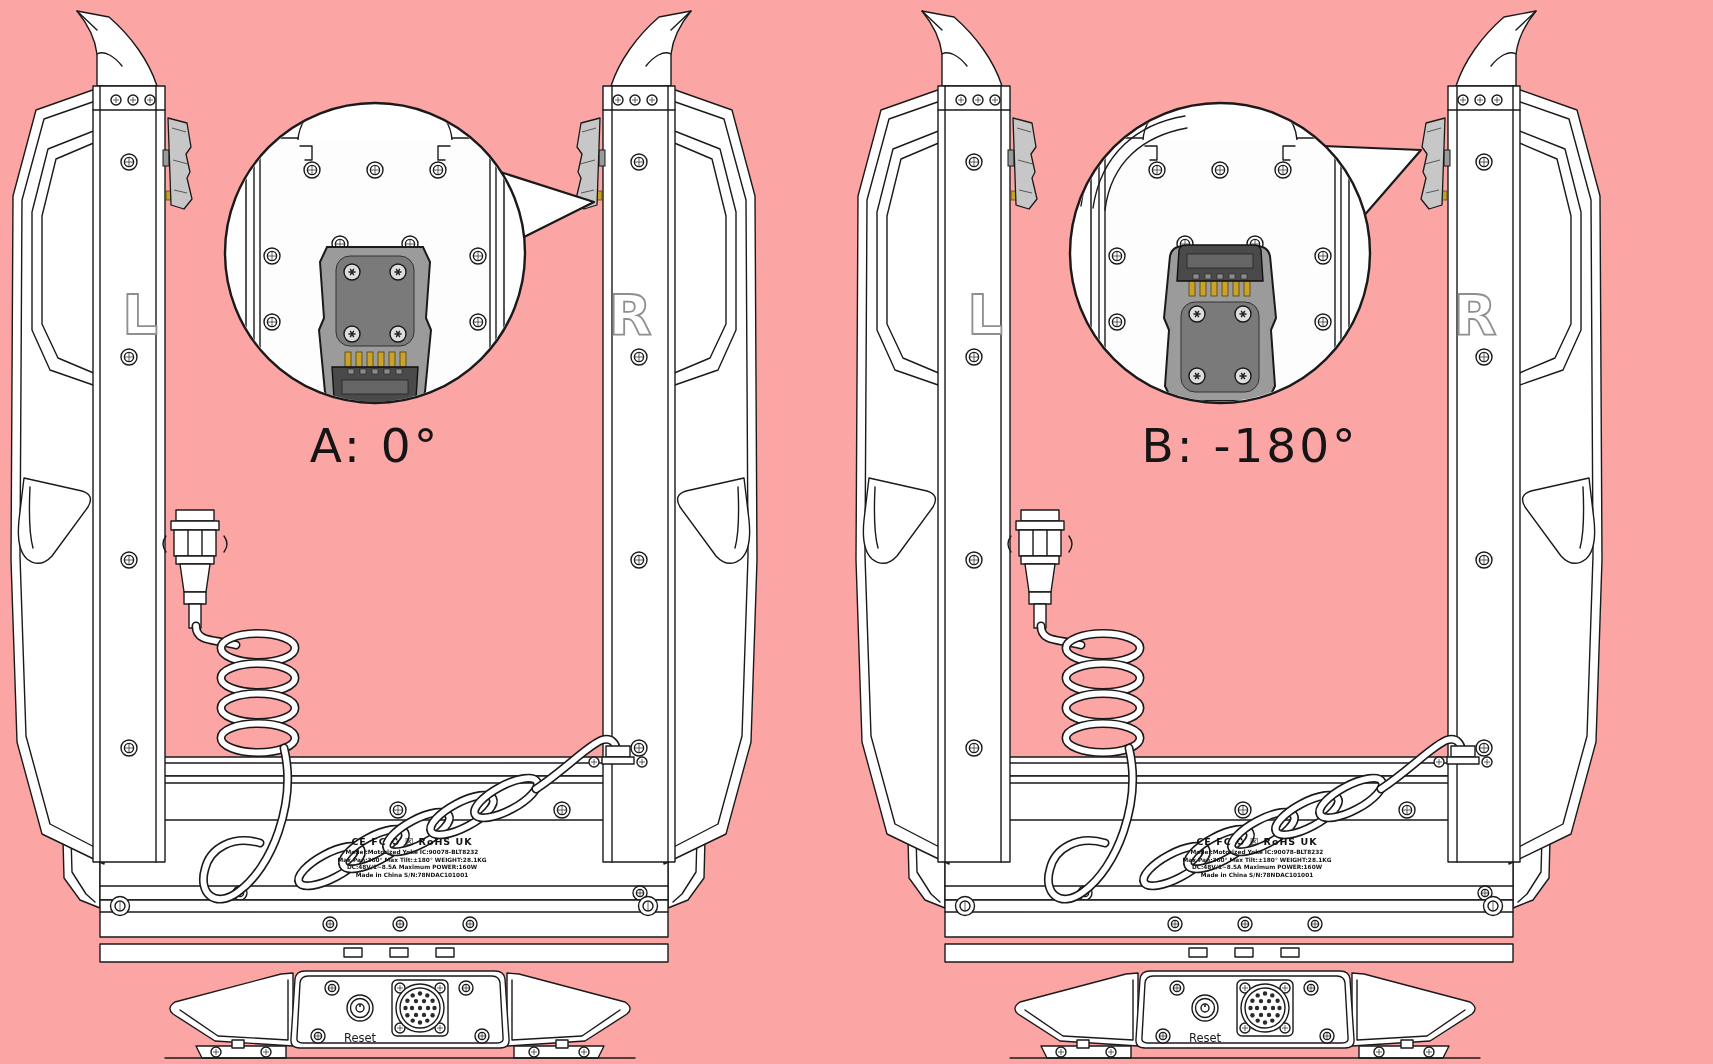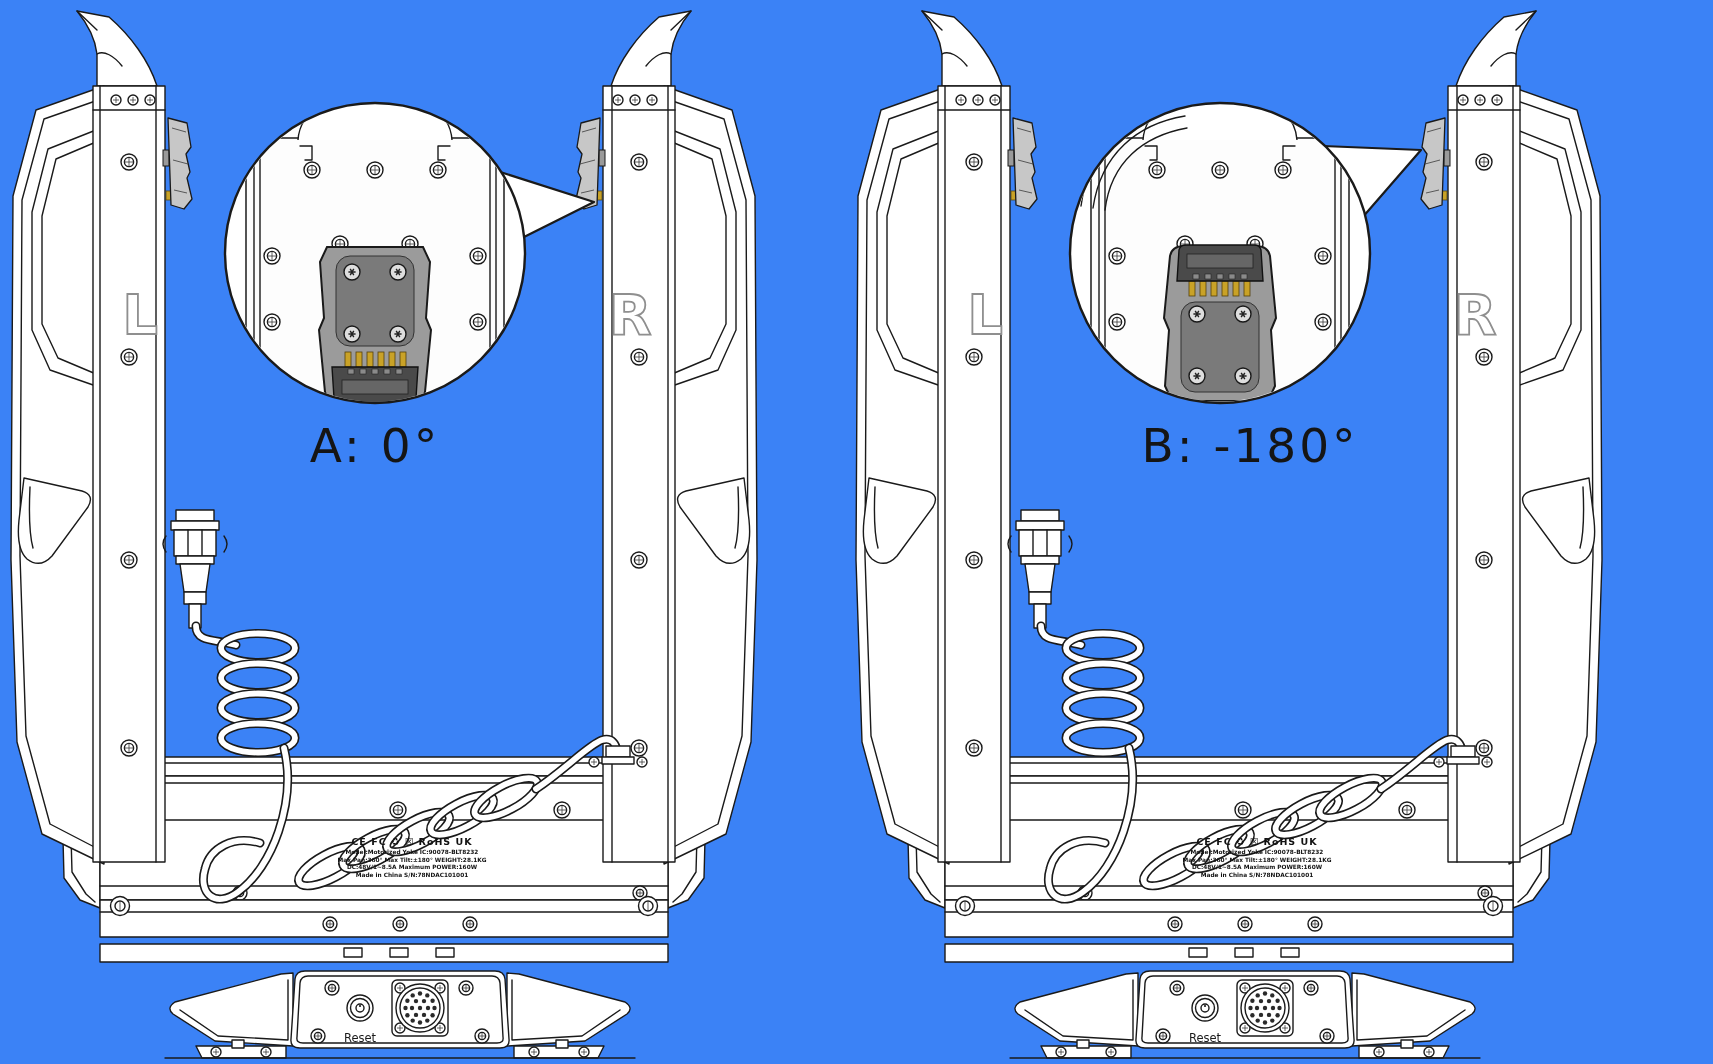--- a/index.html
+++ b/index.html
@@ -1,16 +1,16 @@
 <!DOCTYPE html>
 <html><head>
 <meta charset="utf-8">
 <style>
   html,body{margin:0;padding:0;background:#fff;}
-  .stage{width:1713px;height:1064px;position:relative;background:#3b82f6;overflow:hidden;}
+  .stage{width:1713px;height:1064px;position:relative;background:#fca5a5;overflow:hidden;}
   svg{display:block;}
   
   .ln{stroke:#1a1a1a;stroke-width:1.4;fill:none;stroke-linejoin:round;stroke-linecap:round;}
   .fw{fill:#ffffff;stroke:#1a1a1a;stroke-width:1.4;stroke-linejoin:round;}
   .fw2{fill:#ffffff;stroke:#1a1a1a;stroke-width:2.2;stroke-linejoin:round;}
   .fg{fill:#c7c7c7;stroke:#1a1a1a;stroke-width:1.3;stroke-linejoin:round;}
   .thin{stroke:#3a3a3a;stroke-width:.8;fill:none;}
   
   .to{stroke:#1a1a1a;stroke-width:9;fill:none;stroke-linecap:round;}
   .ti{stroke:#ffffff;stroke-width:5.8;fill:none;stroke-linecap:round;}

